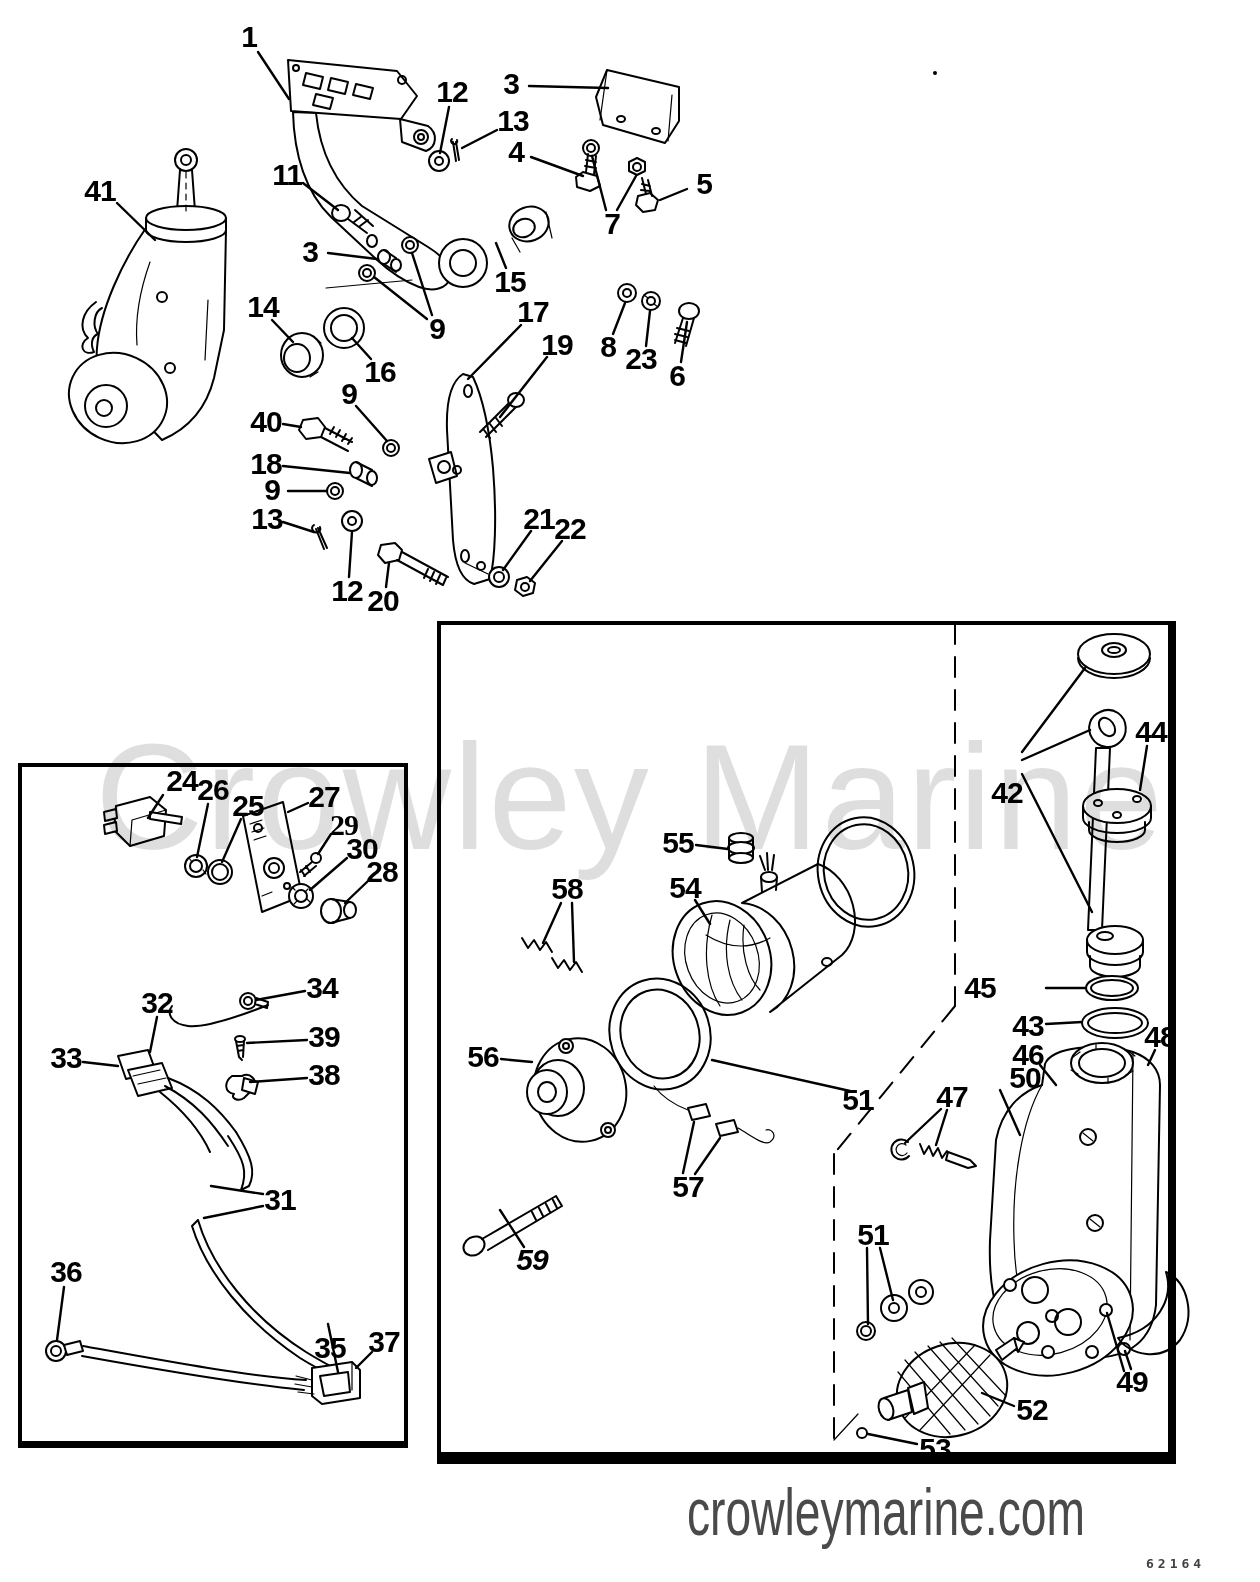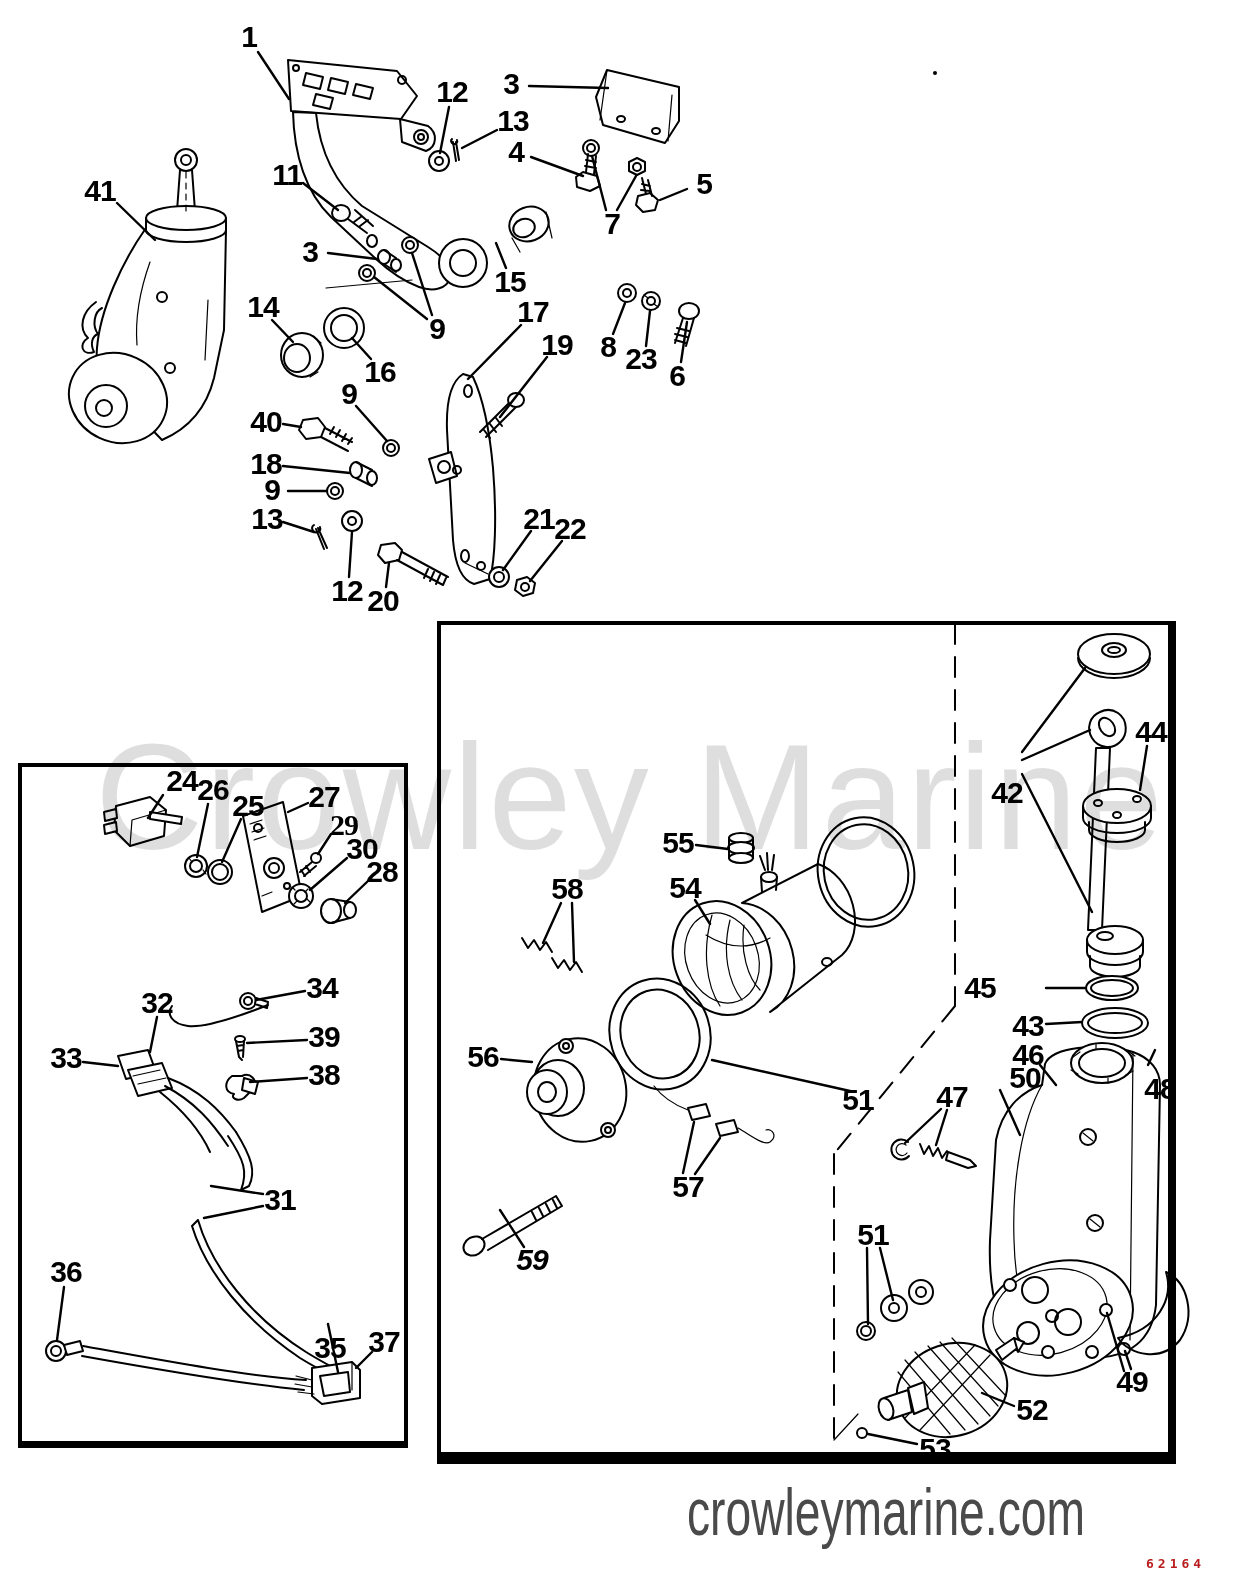--- a/index.html
+++ b/index.html
@@ -16,21 +16,21 @@
   #art .d{stroke-dasharray:20 13;stroke-width:2;}
   #leader-layer line{stroke:#000;stroke-width:2.4;}
   .watermark{position:absolute;left:630px;top:722px;transform:translateX(-50%);
        font-size:150px;letter-spacing:2px;white-space:nowrap;color:rgba(0,0,0,0.13);
        z-index:4;line-height:1.0;}
   .callout{position:absolute;transform:translate(-50%,-50%);font-weight:700;font-size:30px;
        letter-spacing:-1px;color:#000;z-index:6;line-height:1;}
   .footer-site{position:absolute;left:687px;top:1474px;font-size:66px;color:#4a4a4a;
        white-space:nowrap;transform:scaleX(0.7);transform-origin:0 0;z-index:6;}
   .doc-number{position:absolute;left:1146px;top:1556px;font-size:13px;font-weight:700;
-       letter-spacing:4px;color:#b91c1c;font-family:"DejaVu Sans Mono",monospace;z-index:6;}
+       letter-spacing:4px;color:#404040;font-family:"DejaVu Sans Mono",monospace;z-index:6;}
 </style>
 </head>
 <body>
 
 <div class="box" id="left-box"></div>
 <div class="box" id="right-box"></div>
 
 <svg id="art" width="1260" height="1582" viewBox="0 0 1260 1582">
 
   <circle class="k" cx="935" cy="73" r="2"></circle>
@@ -415,21 +415,21 @@
     <span class="callout" style="left: 66px; top: 1058px;">33</span>
     <span class="callout" style="left: 324px; top: 1075px;">38</span>
     <span class="callout" style="left: 280px; top: 1200px;">31</span>
     <span class="callout" style="left: 66px; top: 1272px;">36</span>
     <span class="callout" style="left: 330px; top: 1348px; text-align: center;">35</span>
     <span class="callout" style="left: 384px; top: 1342px;">37</span>
     <span class="callout" style="left: 1007px; top: 793px;">42</span>
     <span class="callout" style="left: 1151px; top: 732px;">44</span>
     <span class="callout" style="left: 980px; top: 988px;">45</span>
     <span class="callout" style="left: 1028px; top: 1026px;">43</span>
-    <span class="callout" style="left: 1160px; top: 1089px;">48</span>
+    <span class="callout" style="left: 1160px; top: 1037px;">48</span>
     <span class="callout" style="left: 1028px; top: 1055px;">46</span>
     <span class="callout" style="left: 991px; top: 1078px; margin-left: 34px;">50</span>
     <span class="callout" style="left: 952px; top: 1097px;">47</span>
     <span class="callout" style="left: 858px; top: 1100px;">51</span>
     <span class="callout" style="left: 873px; top: 1235px;">51</span>
     <span class="callout" style="left: 1132px; top: 1382px;">49</span>
     <span class="callout" style="left: 1032px; top: 1410px;">52</span>
     <span class="callout" style="left: 935px; top: 1449px;">53</span>
     <span class="callout" style="left: 685px; top: 888px;">54</span>
     <span class="callout" style="left: 678px; top: 843px;">55</span>

